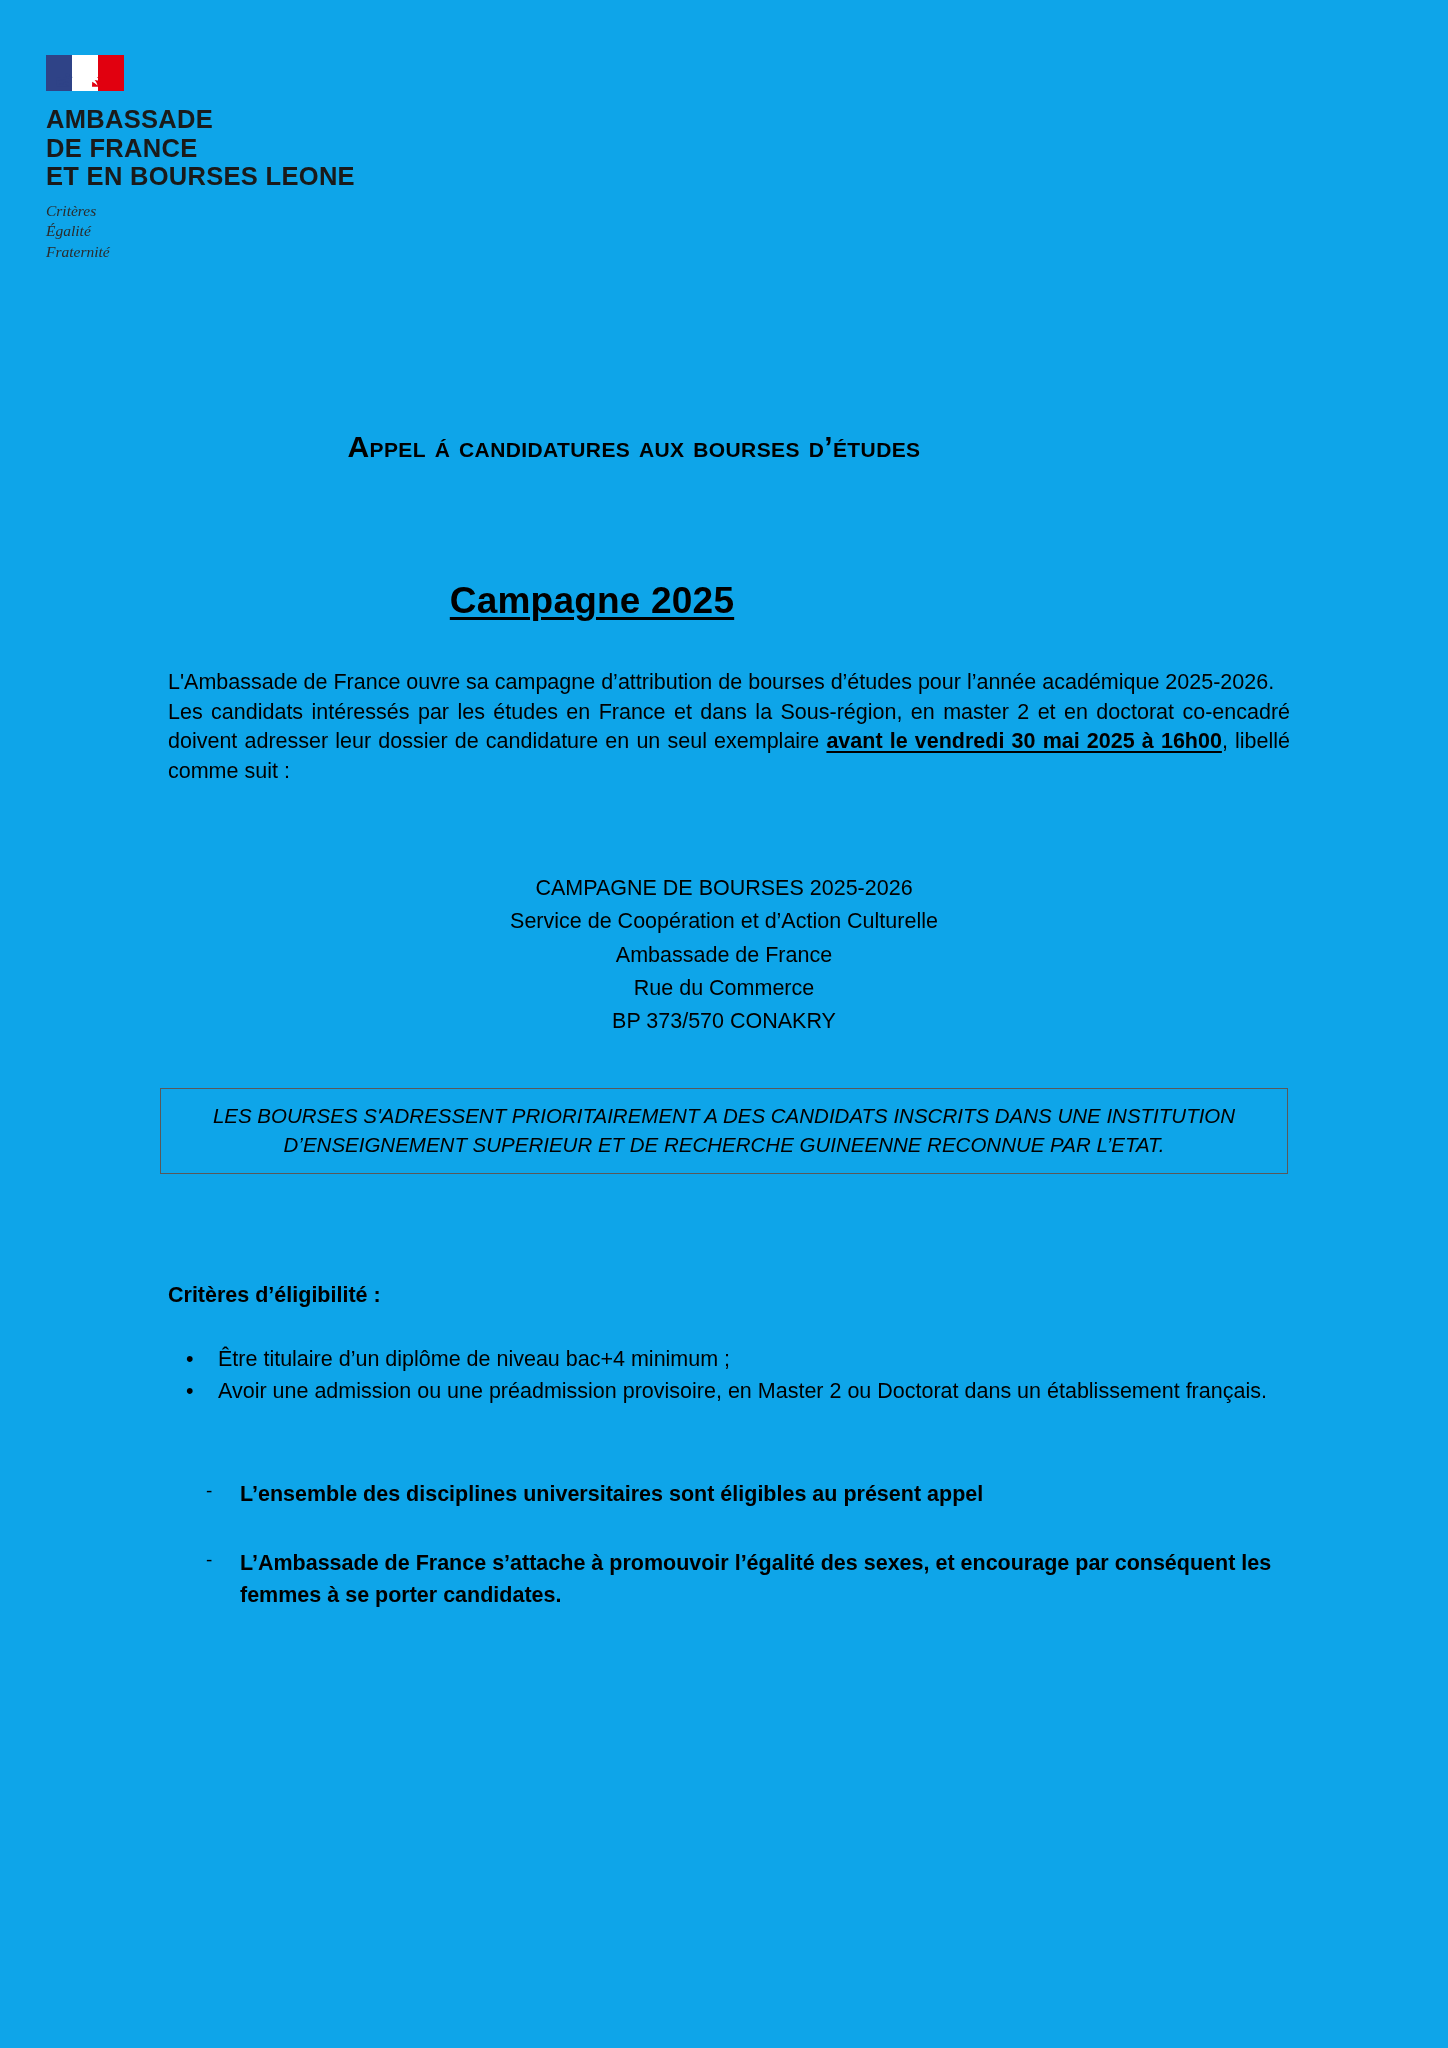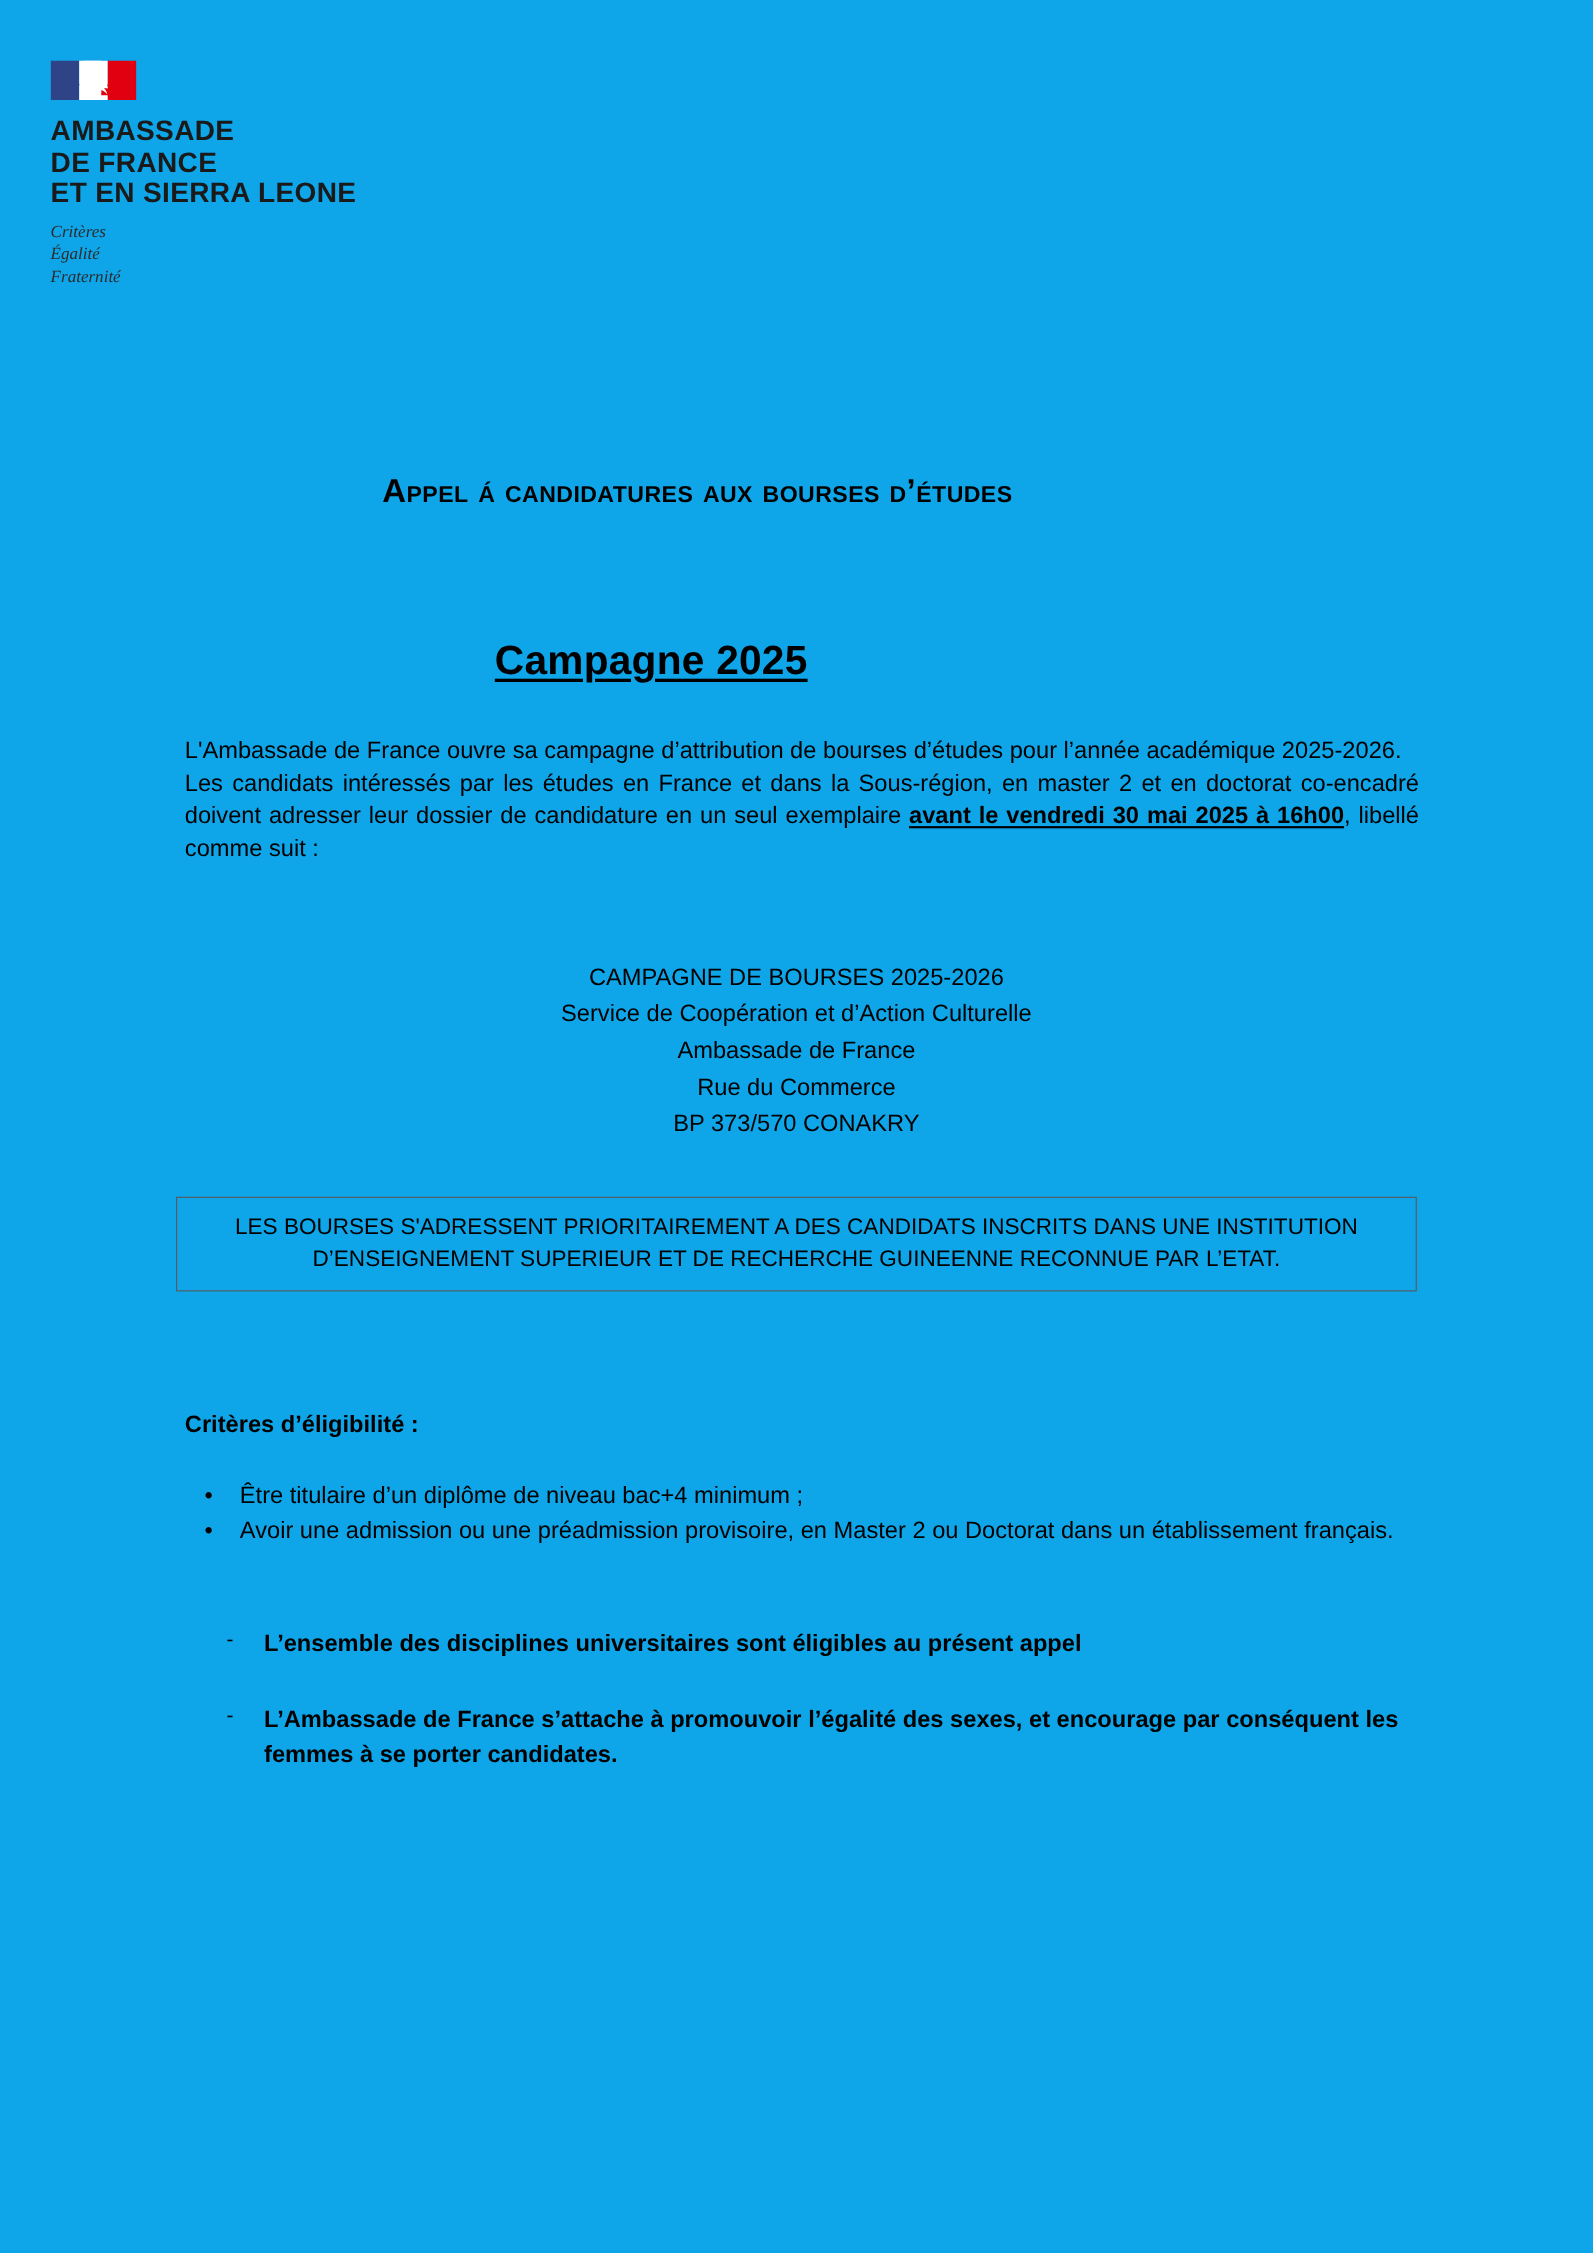--- a/index.html
+++ b/index.html
@@ -133,20 +133,21 @@
     position: absolute;
     left: 160px;
     top: 1088px;
     width: 1128px;
     box-sizing: border-box;
     border: 1.5px solid #595959;
     padding: 12px 16px 14px 16px;
     text-align: center;
     font-size: 20.5px;
     line-height: 1.42;
+    font-style: italic;
   }
 
   
   .criteria-title {
     position: absolute;
     left: 168px;
     top: 1283px;
     font-size: 21.5px;
     font-weight: bold;
   }
@@ -221,21 +222,21 @@
         <path d="M20 18.5 c2.6 0.6 5 2 6.8 4 c-2.4 -0.9 -4.9 -1.4 -7.4 -1.3 z"></path>
       </g>
       <g fill="#e1000f">
         <path d="M57 22.5 c-2 -0.6 -4 -0.7 -6 -0.2 c1.6 1.2 3 2.7 4 4.4 c-2 -1 -4.2 -1.6 -6.4 -1.7 c1.4 1.6 2.4 3.5 2.9 5.6 c-1.5 -1.6 -3.3 -2.9 -5.3 -3.8 l-0.2 4.9 h11 z"></path>
       </g>
     </svg>
 
     <div class="emb-name">
       <span>AMBASSADE</span>
       <span>DE FRANCE</span>
-      <span>ET EN SIERRA LEONE</span>
+      <span>ET EN BOURSES LEONE</span>
     </div>
 
     <div class="devise">
       <span>Critères</span>
       <span>Égalité</span>
       <span>Fraternité</span>
     </div>
   </div>
 
   <div class="doc-title">

